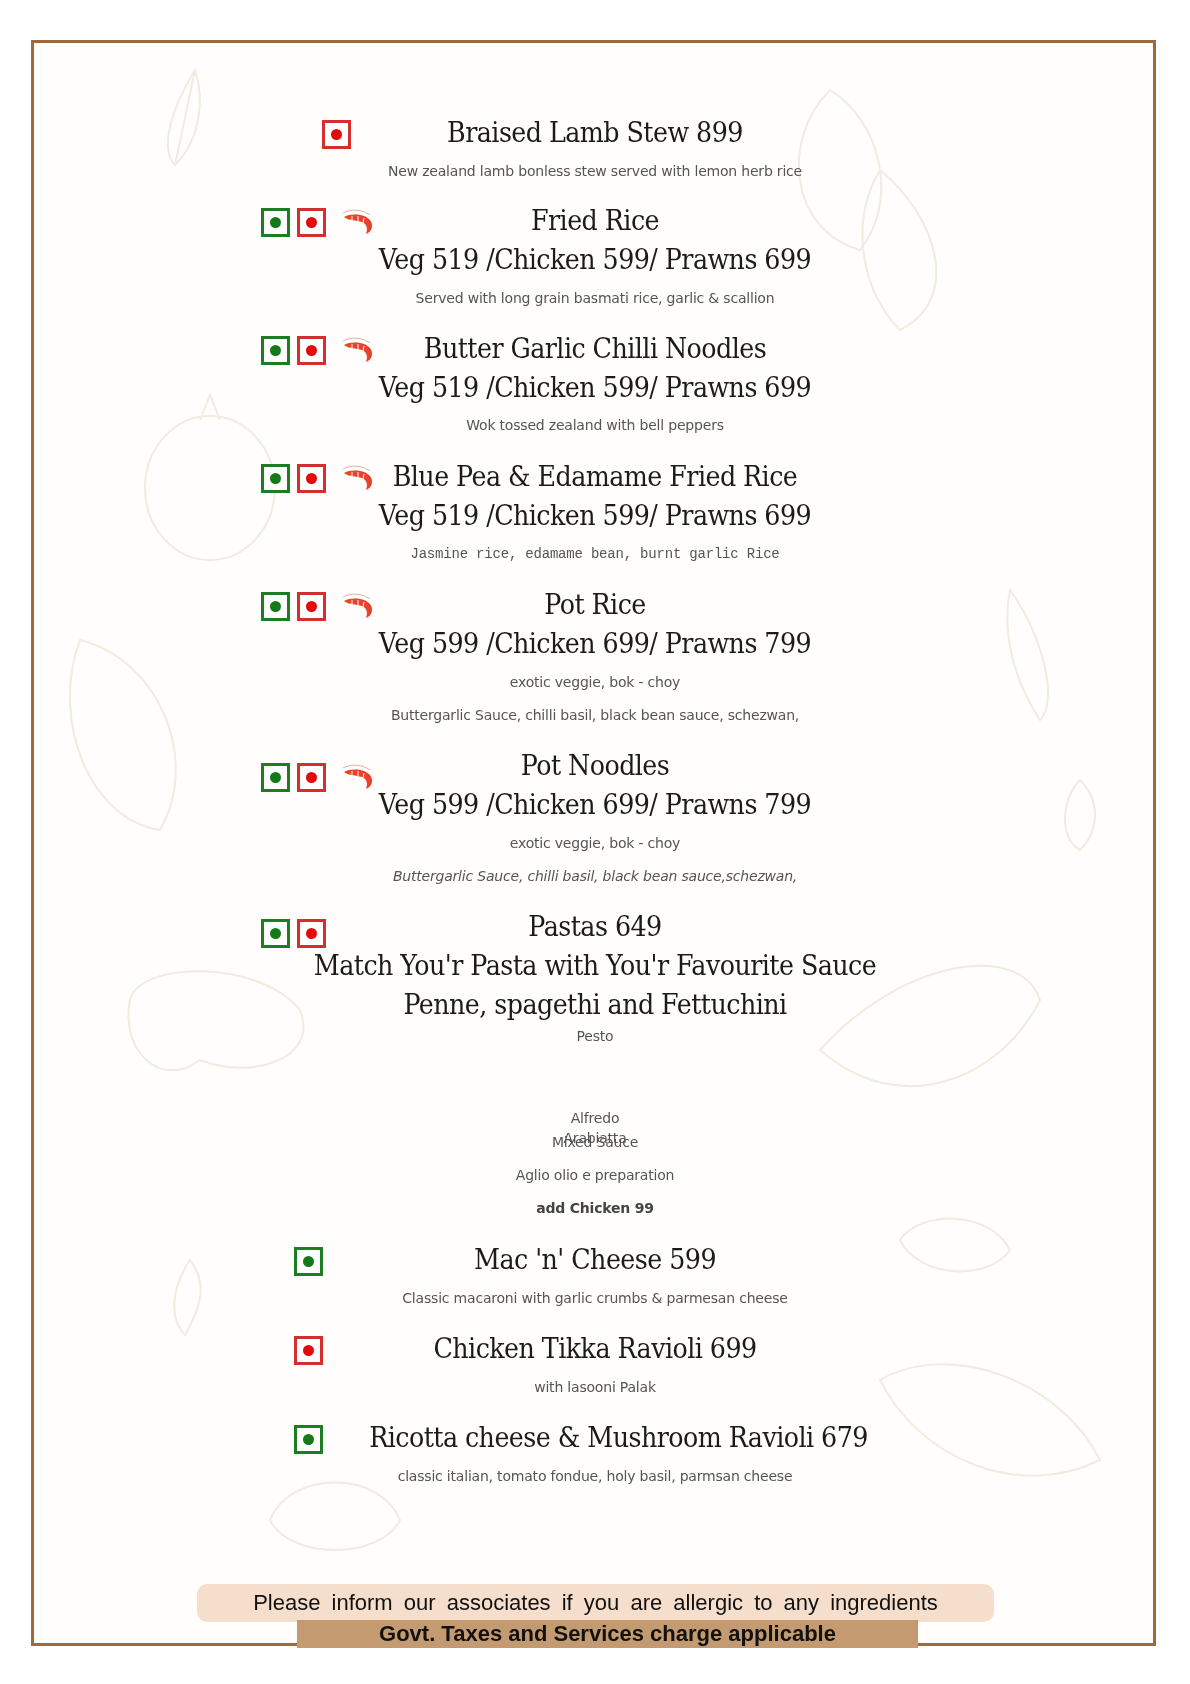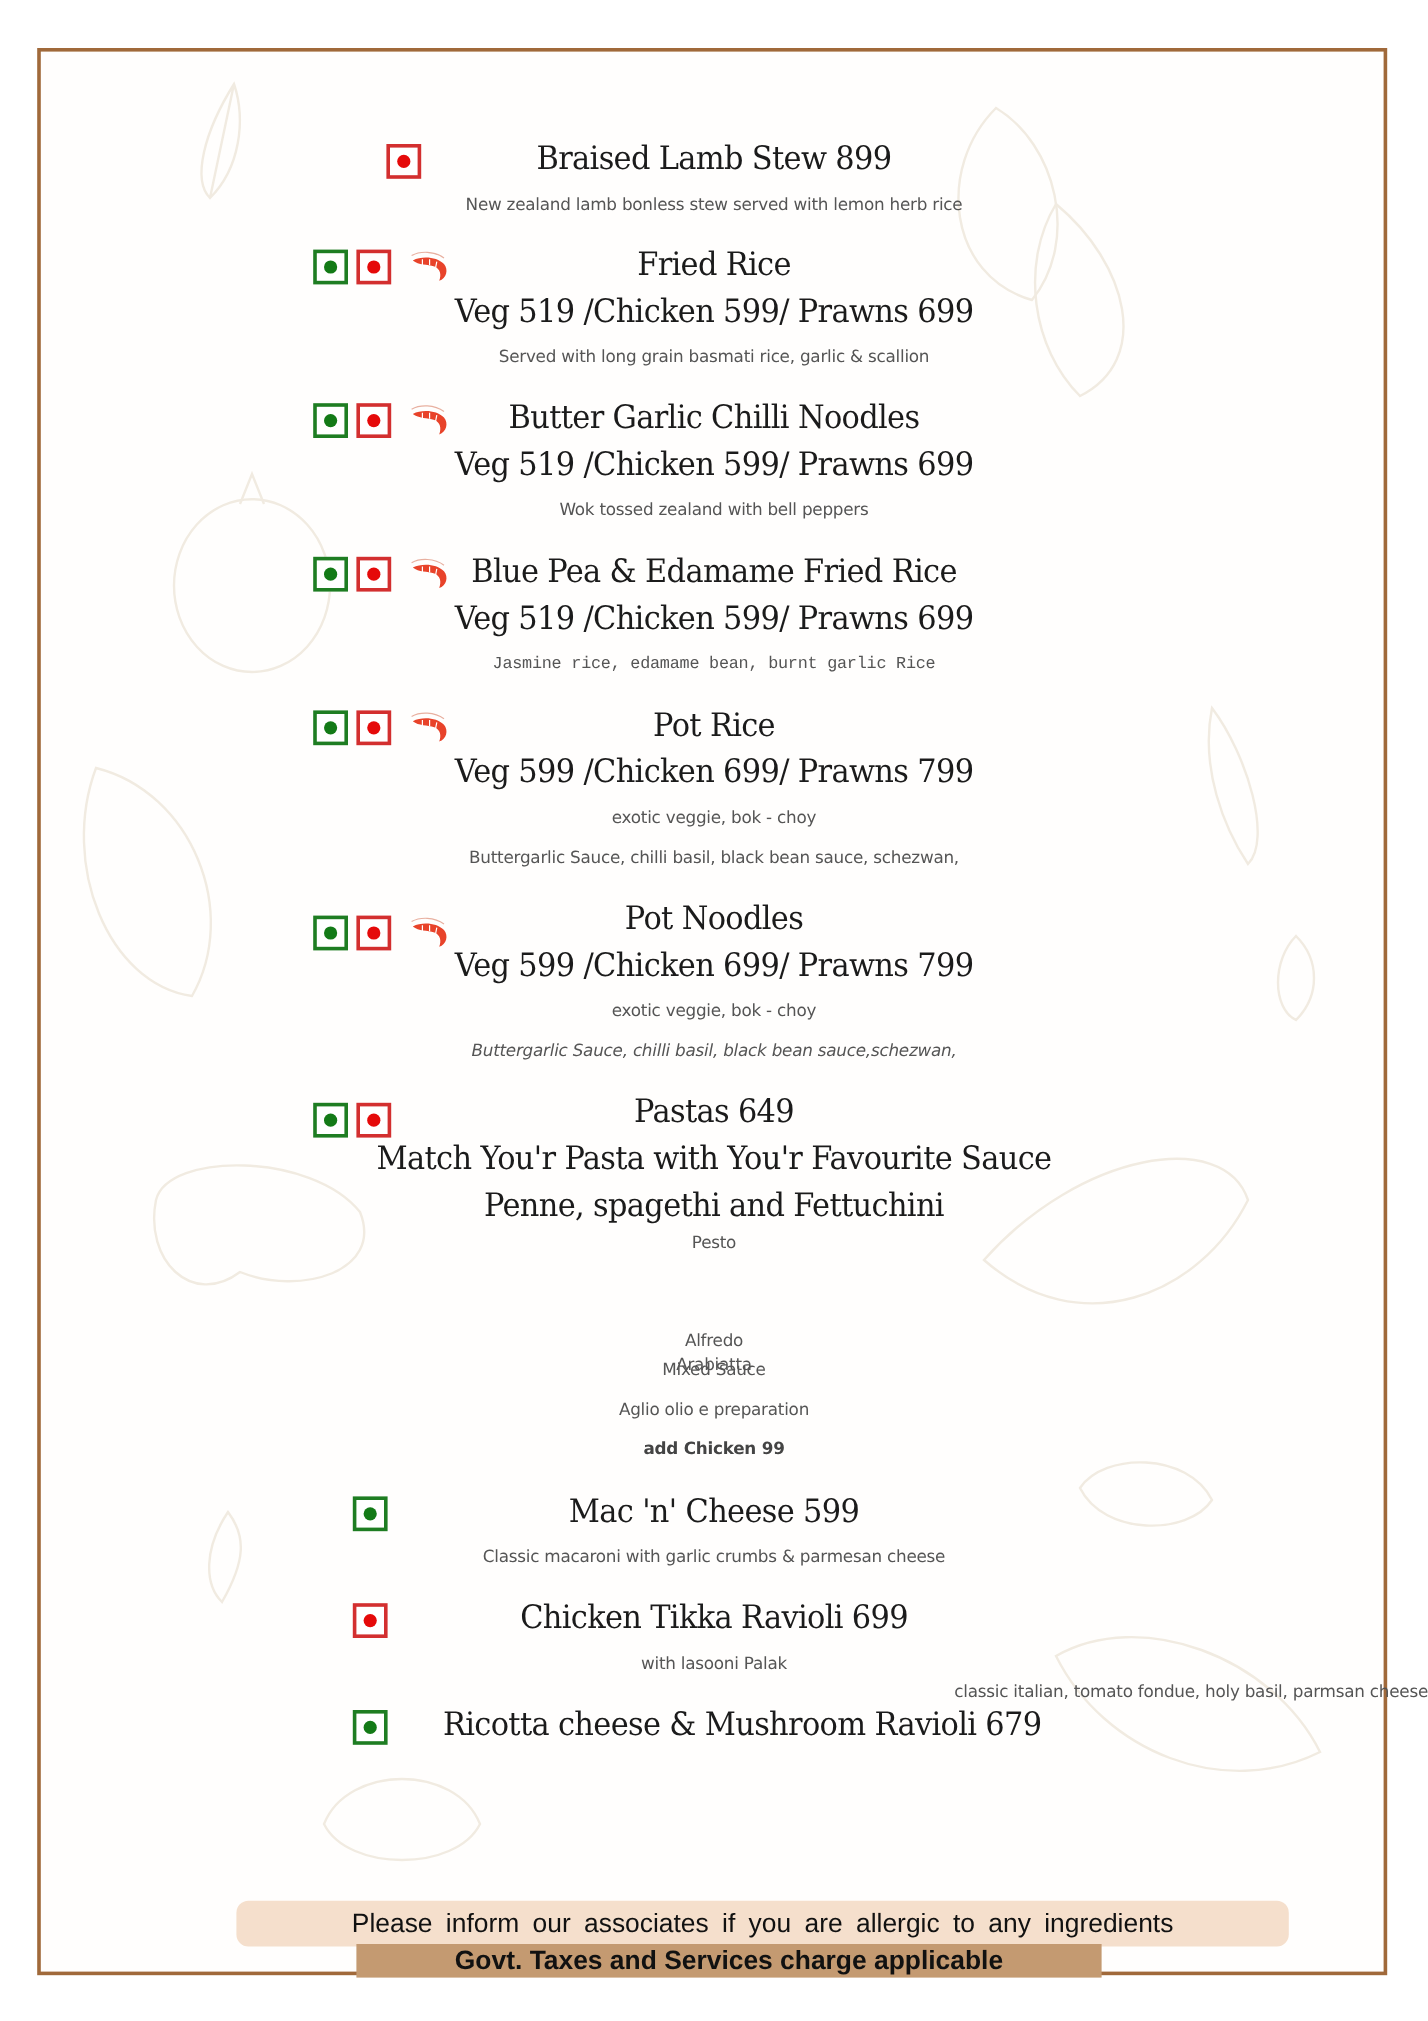--- a/index.html
+++ b/index.html
@@ -20,21 +20,21 @@
   .badges { position: absolute; height: 30px; display: flex; align-items: center; gap: 7px; }
   .badge { width: 29px; height: 29px; border: 3px solid; display: flex; align-items: center; justify-content: center; background: #fff; }
   .badge .dot { width: 11px; height: 11px; border-radius: 50%; }
   .badge.veg { border-color: #1e7d22; }
   .badge.veg .dot { background: #137a17; }
   .badge.nonveg { border-color: #d32f2f; }
   .badge.nonveg .dot { background: #e50a0a; }
   .shrimp { width: 36px; height: 30px; margin-left: 7px; }
 
   .footer-box {
-    position: absolute; left: 197px; top: 1584px; width: 877px; height: 38px;
+    position: absolute; left: 197px; top: 1584px; width: 797px; height: 38px;
     background: #f5dfcc; border-radius: 10px;
     font-family: "Liberation Sans", sans-serif; font-size: 22px; color: #111;
     display: flex; align-items: center; justify-content: center; word-spacing: 5px;
   }
   .footer-strip {
     position: absolute; left: 297px; top: 1620px; width: 621px; height: 28px;
     background: #c49a71;
     font-family: "Liberation Sans", sans-serif; font-size: 22px; font-weight: bold; color: #111;
     display: flex; align-items: center; justify-content: center;
   }
@@ -189,16 +189,16 @@
 </div>
 <div class="line title" style="top:1332px;">Chicken Tikka Ravioli 699</div>
 <div class="line desc" style="top:1373px;">with lasooni Palak</div>
 
 <div class="badges" style="left:294px; top:1424px;">
   <div class="badge veg">
       <div class="dot"></div>
     </div>
 </div>
 <div class="line title" style="top:1421px; padding-left:50px;">Ricotta cheese &amp; Mushroom Ravioli 679</div>
-<div class="line desc" style="top:1396px;text-align:right;">classic italian, tomato fondue, holy basil, parmsan cheese</div>
+<div class="line desc" style="top:1462px;">classic italian, tomato fondue, holy basil, parmsan cheese</div>
 
 <div class="footer-box">Please inform our associates if you are allergic to any ingredients</div>
 <div class="footer-strip">Govt. Taxes and Services charge applicable</div>
 
 </body></html>

